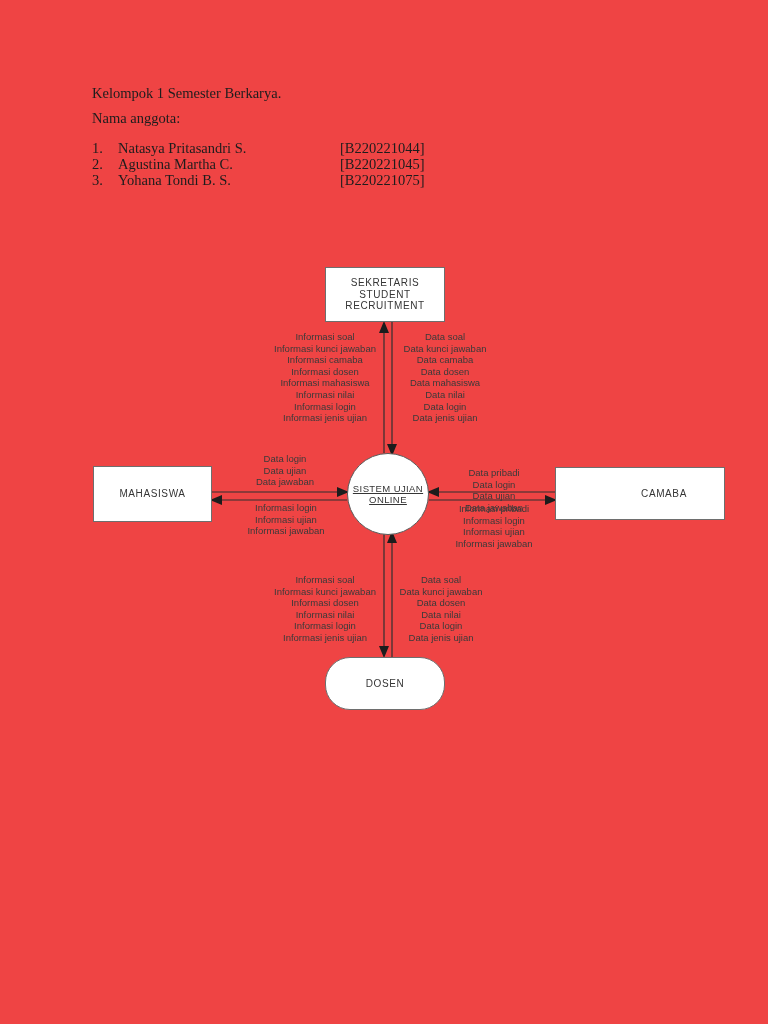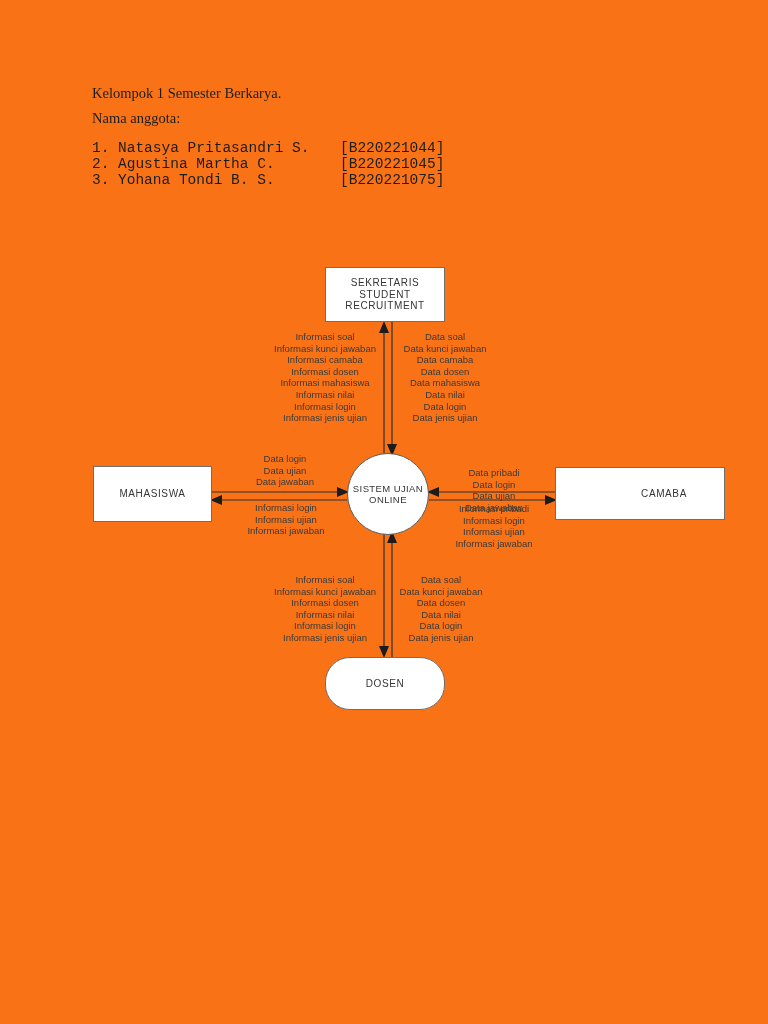--- a/index.html
+++ b/index.html
@@ -1,41 +1,41 @@
 <!DOCTYPE html>
 <html><head>
 <meta charset="utf-8">
 <style>
   html,body{margin:0;padding:0;background:#ffffff;}
-  .page{position:relative;width:768px;height:1024px;background:#f97316;overflow:hidden;
+  .page{position:relative;width:768px;height:1024px;background:#ef4444;overflow:hidden;
         font-family:"Liberation Serif", serif;color:#1d1d1d;}
   .doc-text{position:absolute;left:92px;font-size:14.5px;color:#1d1d1d;}
   .header-line{top:85px;}
   .subheader{top:110px;}
   .members{position:absolute;left:92px;top:140px;font-size:14.5px;line-height:16px;}
-  .member-row{white-space:nowrap;font-family:Liberation Mono, monospace;}
+  .member-row{white-space:nowrap;}
   .member-num{display:inline-block;width:26px;}
   .member-name{display:inline-block;width:222px;}
   .doc-title{position:absolute;left:0;top:212px;width:768px;text-align:center;
              font-size:15.5px;font-weight:bold;letter-spacing:0.3px;color:#111;}
   .diagram{position:absolute;left:0;top:0;width:768px;height:1024px;}
   .arrows-svg{position:absolute;left:0;top:0;}
   .entity{position:absolute;border:1px solid #6e6e6e;background:#ffffff;
           display:flex;align-items:center;justify-content:center;text-align:center;
           font-family:"Liberation Sans", sans-serif;font-size:10px;line-height:11.5px;
           color:#353535;letter-spacing:0.6px;white-space:pre-line;}
   .entity-sekretaris{left:325px;top:267px;width:118px;height:53px;}
   .entity-mahasiswa{left:93px;top:466px;width:117px;height:54px;}
   .entity-camaba{left:555px;top:467px;width:120px;height:51px;padding-left:48px;}
   .entity-dosen{left:325px;top:657px;width:118px;height:51px;border-radius:25px;}
   .process-circle{position:absolute;left:347px;top:453px;width:80px;height:80px;
           border:1px solid #5a5a5a;border-radius:50%;background:#ffffff;
           display:flex;align-items:center;justify-content:center;text-align:center;
           font-family:"Liberation Sans", sans-serif;font-size:9.5px;line-height:11px;
-          color:#353535;letter-spacing:0.4px;white-space:pre-line;z-index:2;}
+          color:#353535;letter-spacing:0.4px;white-space:pre-line;z-index:2;text-decoration:underline;}
   .flow-label{position:absolute;font-family:"Liberation Sans", sans-serif;
           font-size:9.5px;line-height:11.6px;color:#3a3a3a;text-align:center;
           white-space:pre-line;z-index:3;}
   .fl-top-out{left:258px;top:331px;width:134px;}
   .fl-top-in{left:392px;top:331px;width:106px;}
   .fl-left-in{left:225px;top:453px;width:120px;}
   .fl-left-out{left:223px;top:502px;width:126px;}
   .fl-right-in{left:435px;top:446px;width:118px;margin-top:21px;}
   .fl-right-out{left:432px;top:503px;width:124px;text-align:center;}
   .fl-bottom-out{left:258px;top:574px;width:134px;}

